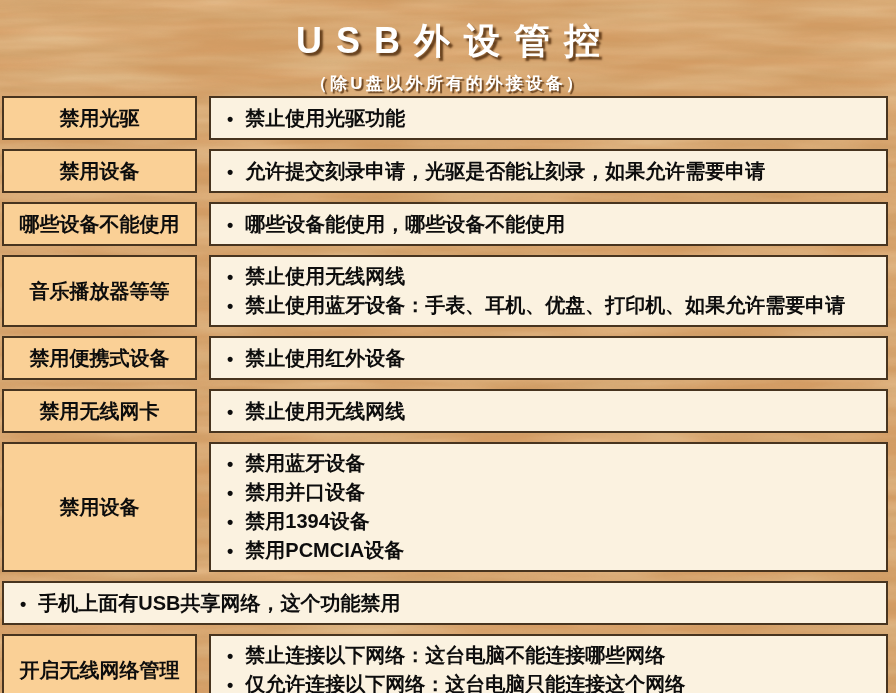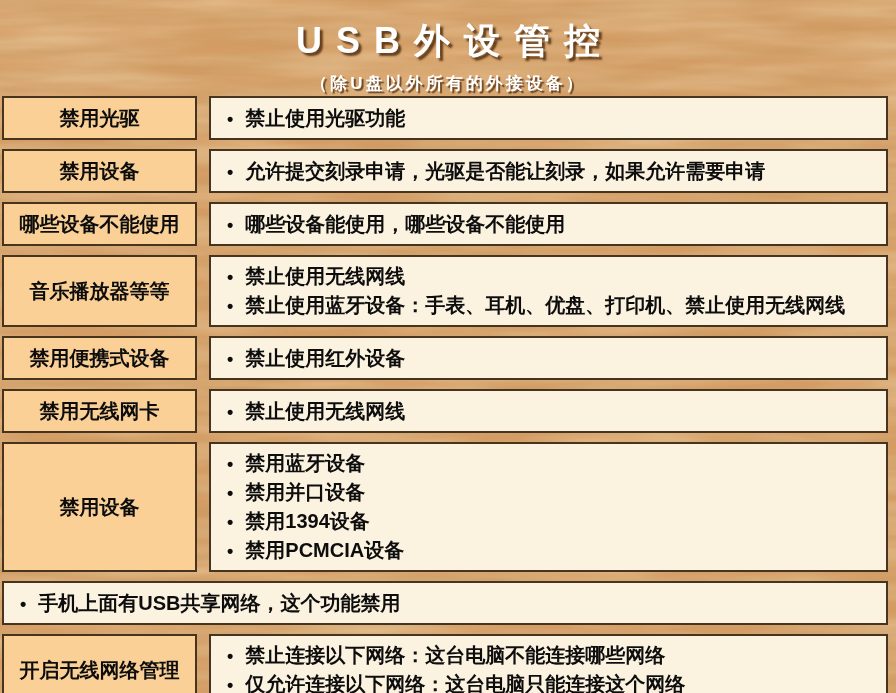--- a/index.html
+++ b/index.html
@@ -160,21 +160,21 @@
   <div class="row">
     <div class="cell-label">音乐播放器等等</div>
     <div class="cell-content">
       <ul class="points">
               <li>
                 <span class="dot">•</span>
                 <span class="pt">禁止使用无线网线</span>
               </li>
               <li>
                 <span class="dot">•</span>
-                <span class="pt">禁止使用蓝牙设备：手表、耳机、优盘、打印机、禁止使用无线网线</span>
+                <span class="pt">禁止使用蓝牙设备：手表、耳机、优盘、打印机、如果允许需要申请</span>
               </li>
             </ul>
     </div>
   </div>
 
   <div class="row">
     <div class="cell-label">禁用便携式设备</div>
     <div class="cell-content">
       <ul class="points">
               <li>

